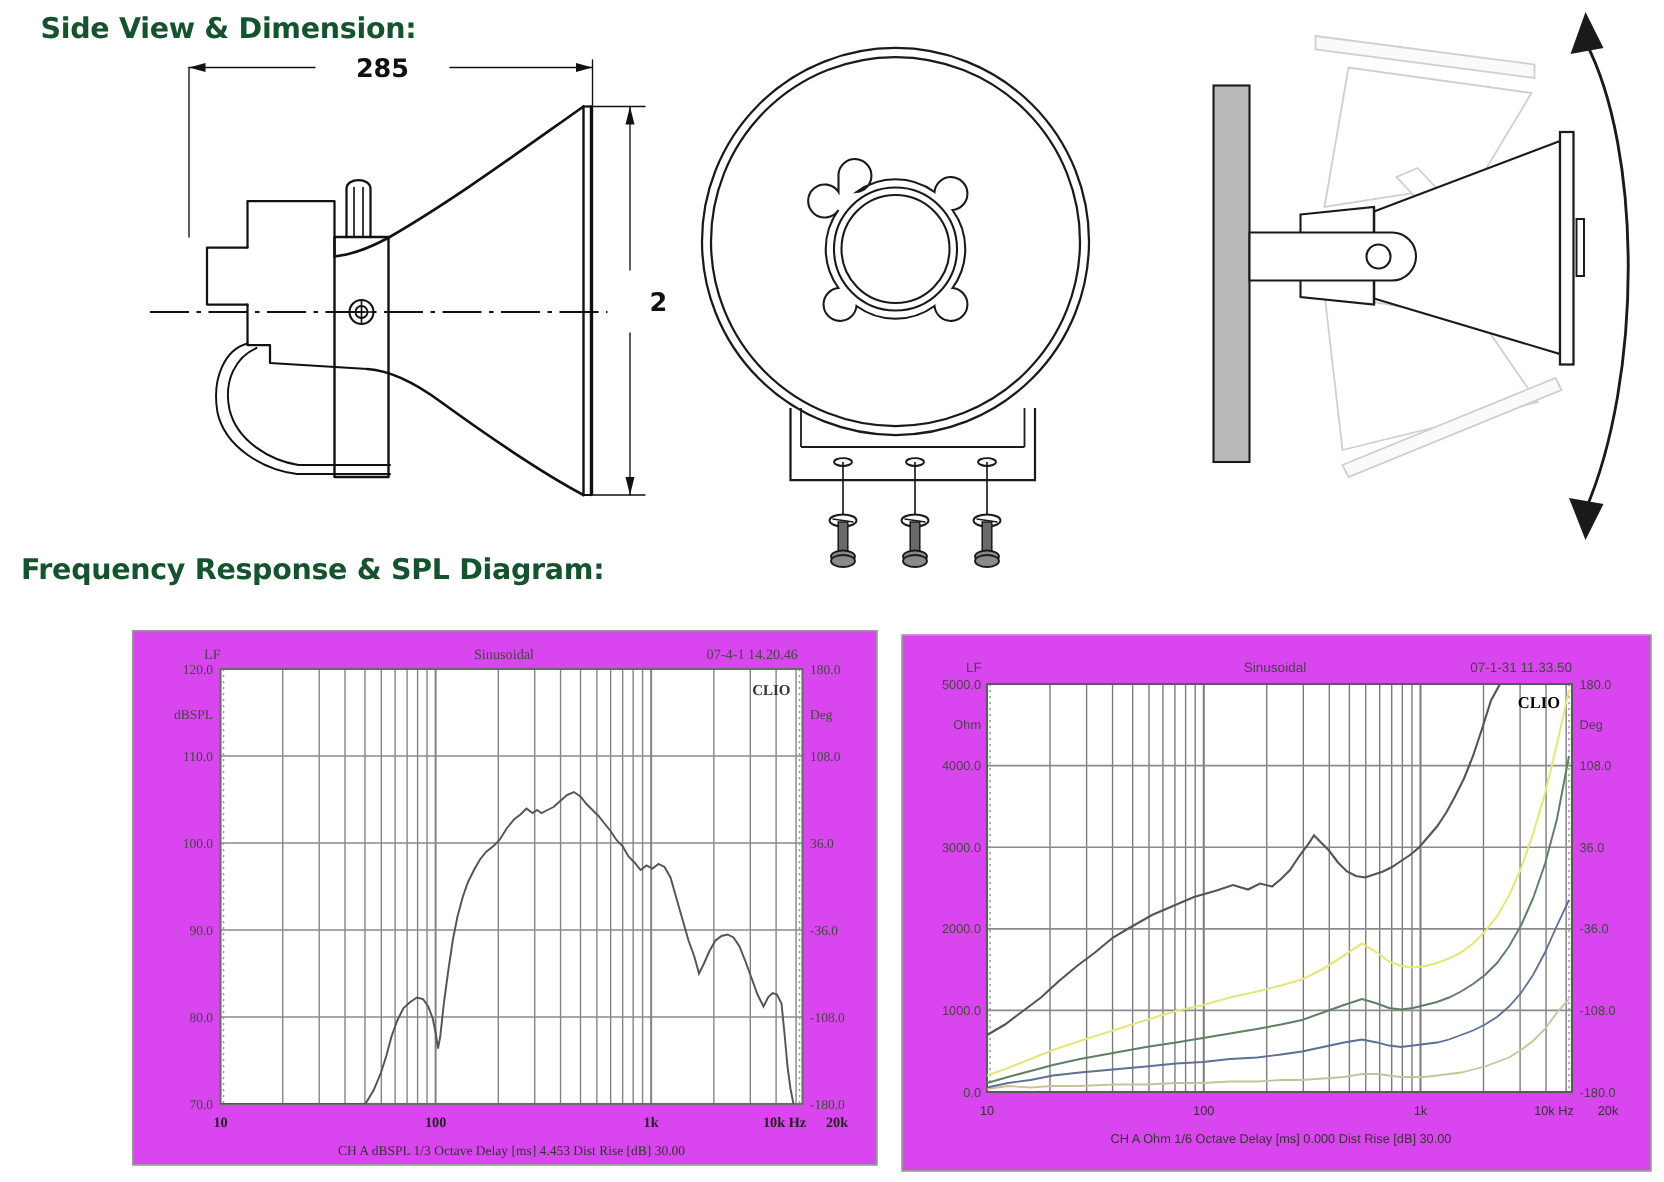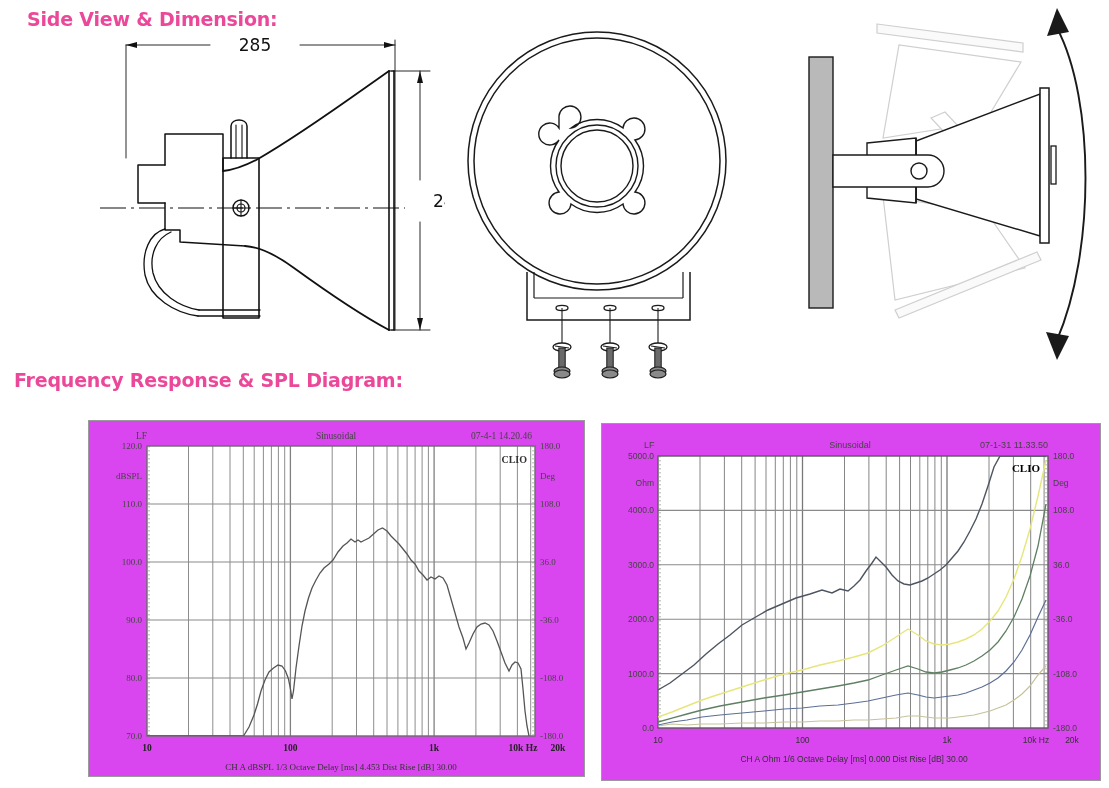--- a/index.html
+++ b/index.html
@@ -7,28 +7,28 @@
     width:1109px;height:788px;position:relative;overflow:hidden;
     font-family:"Liberation Sans", sans-serif;
     color:#111;
   }
   .heading{
     position:absolute;
     font-family:"DejaVu Sans","Liberation Sans",sans-serif;
     font-weight:bold;
     font-size:19px;
     letter-spacing:-0.2px;
-    color:#ec4899;
+    color:#14532d;
     white-space:nowrap;
   }
   #heading-side{left:27px;top:8px;}
   #heading-freq{left:14px;top:369px;}
 
   .drawing{position:absolute;}
-  #side-view-drawing{left:95px;top:30px;}
+  #side-view-drawing{left:95px;top:30px;font-weight:bold;}
   #front-view-drawing{left:455px;top:18px;}
   #mount-view-drawing{left:795px;top:0px;}
 
   .chart-frame{
     position:absolute;
     border:1px solid #9a9a9a;
     background:#d946ef;
     box-sizing:border-box;
   }
   #chart-left{left:88px;top:420px;width:497px;height:357px;}

